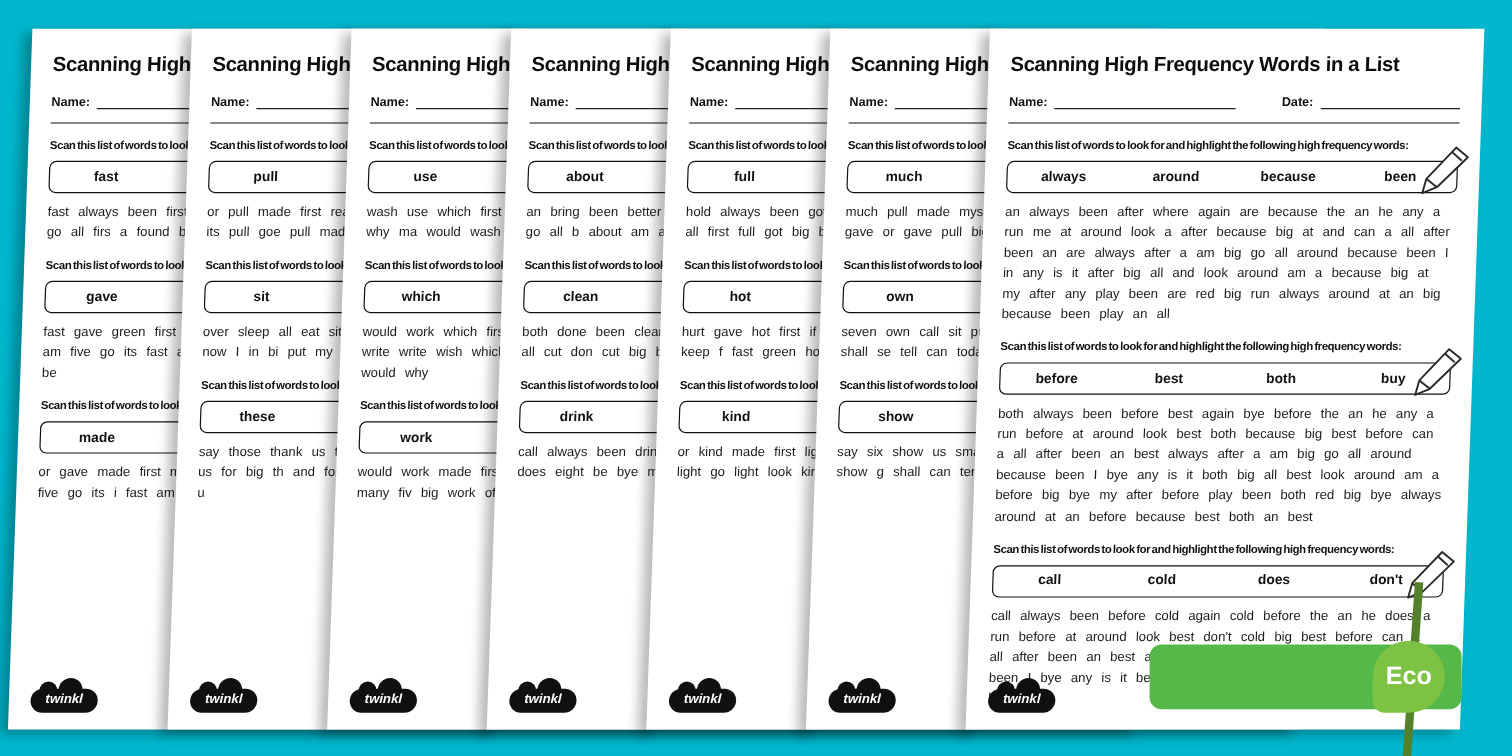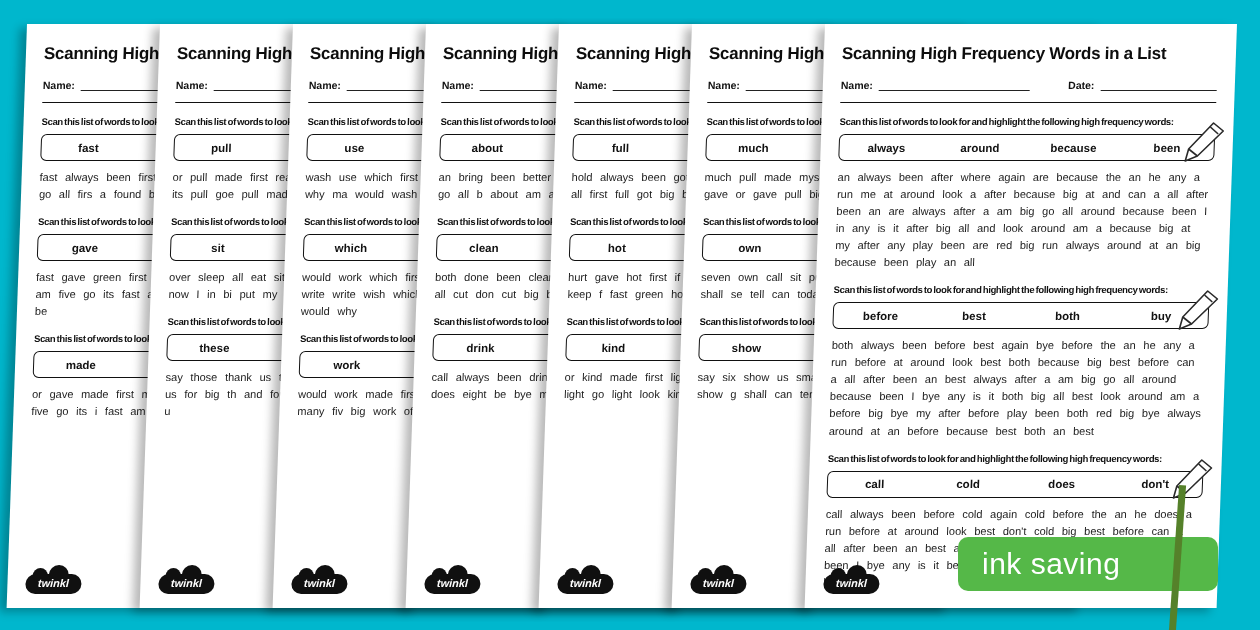--- a/index.html
+++ b/index.html
@@ -414,14 +414,16 @@
   </div>
 
   <div class="twinkl">
     <span class="cloud"></span>
     <span class="brand">twinkl</span>
   </div>
 </section>
 
 <div class="eco-badge">
   <div class="eco-stem"></div>
-  <span class="ink-label">ink saving</span>
+  <div class="eco-leaf">
+    <span>Eco</span>
+  </div>
 </div>
 
 </body></html>

